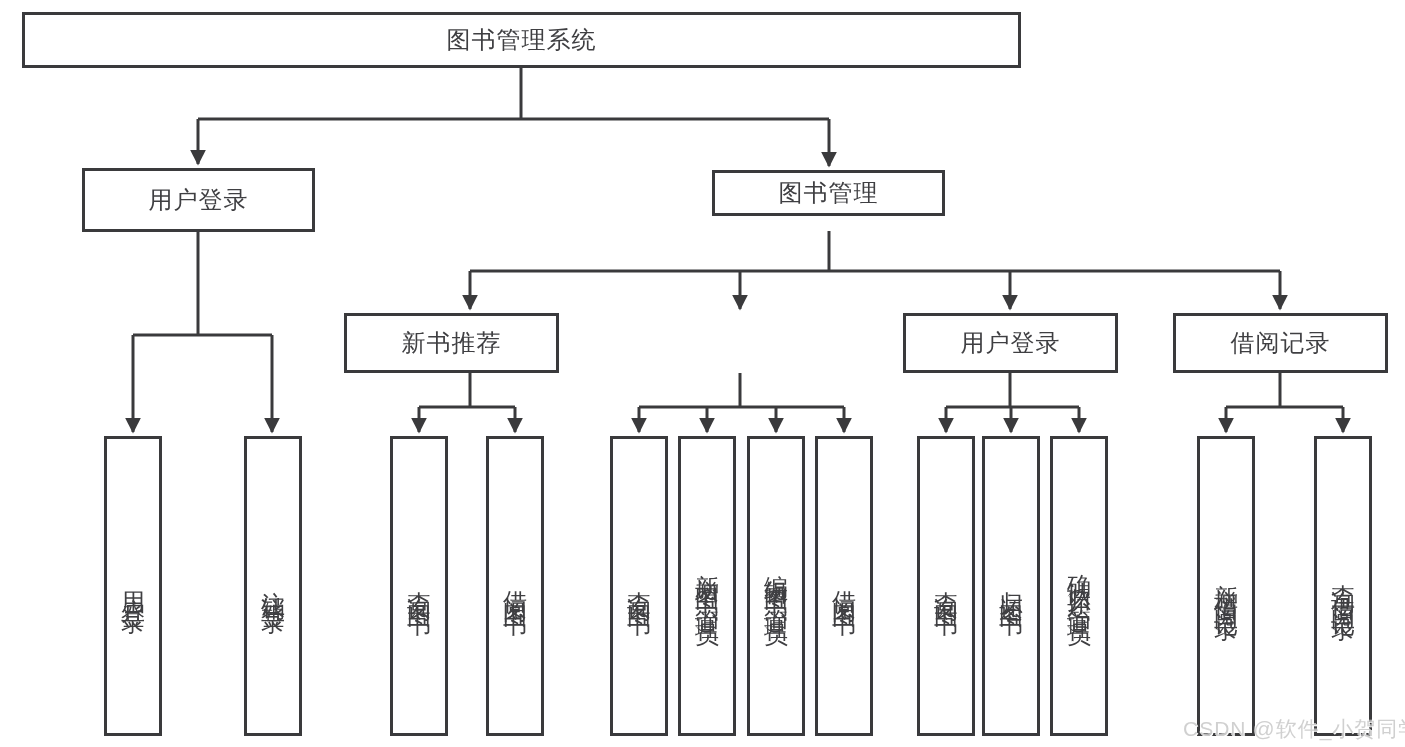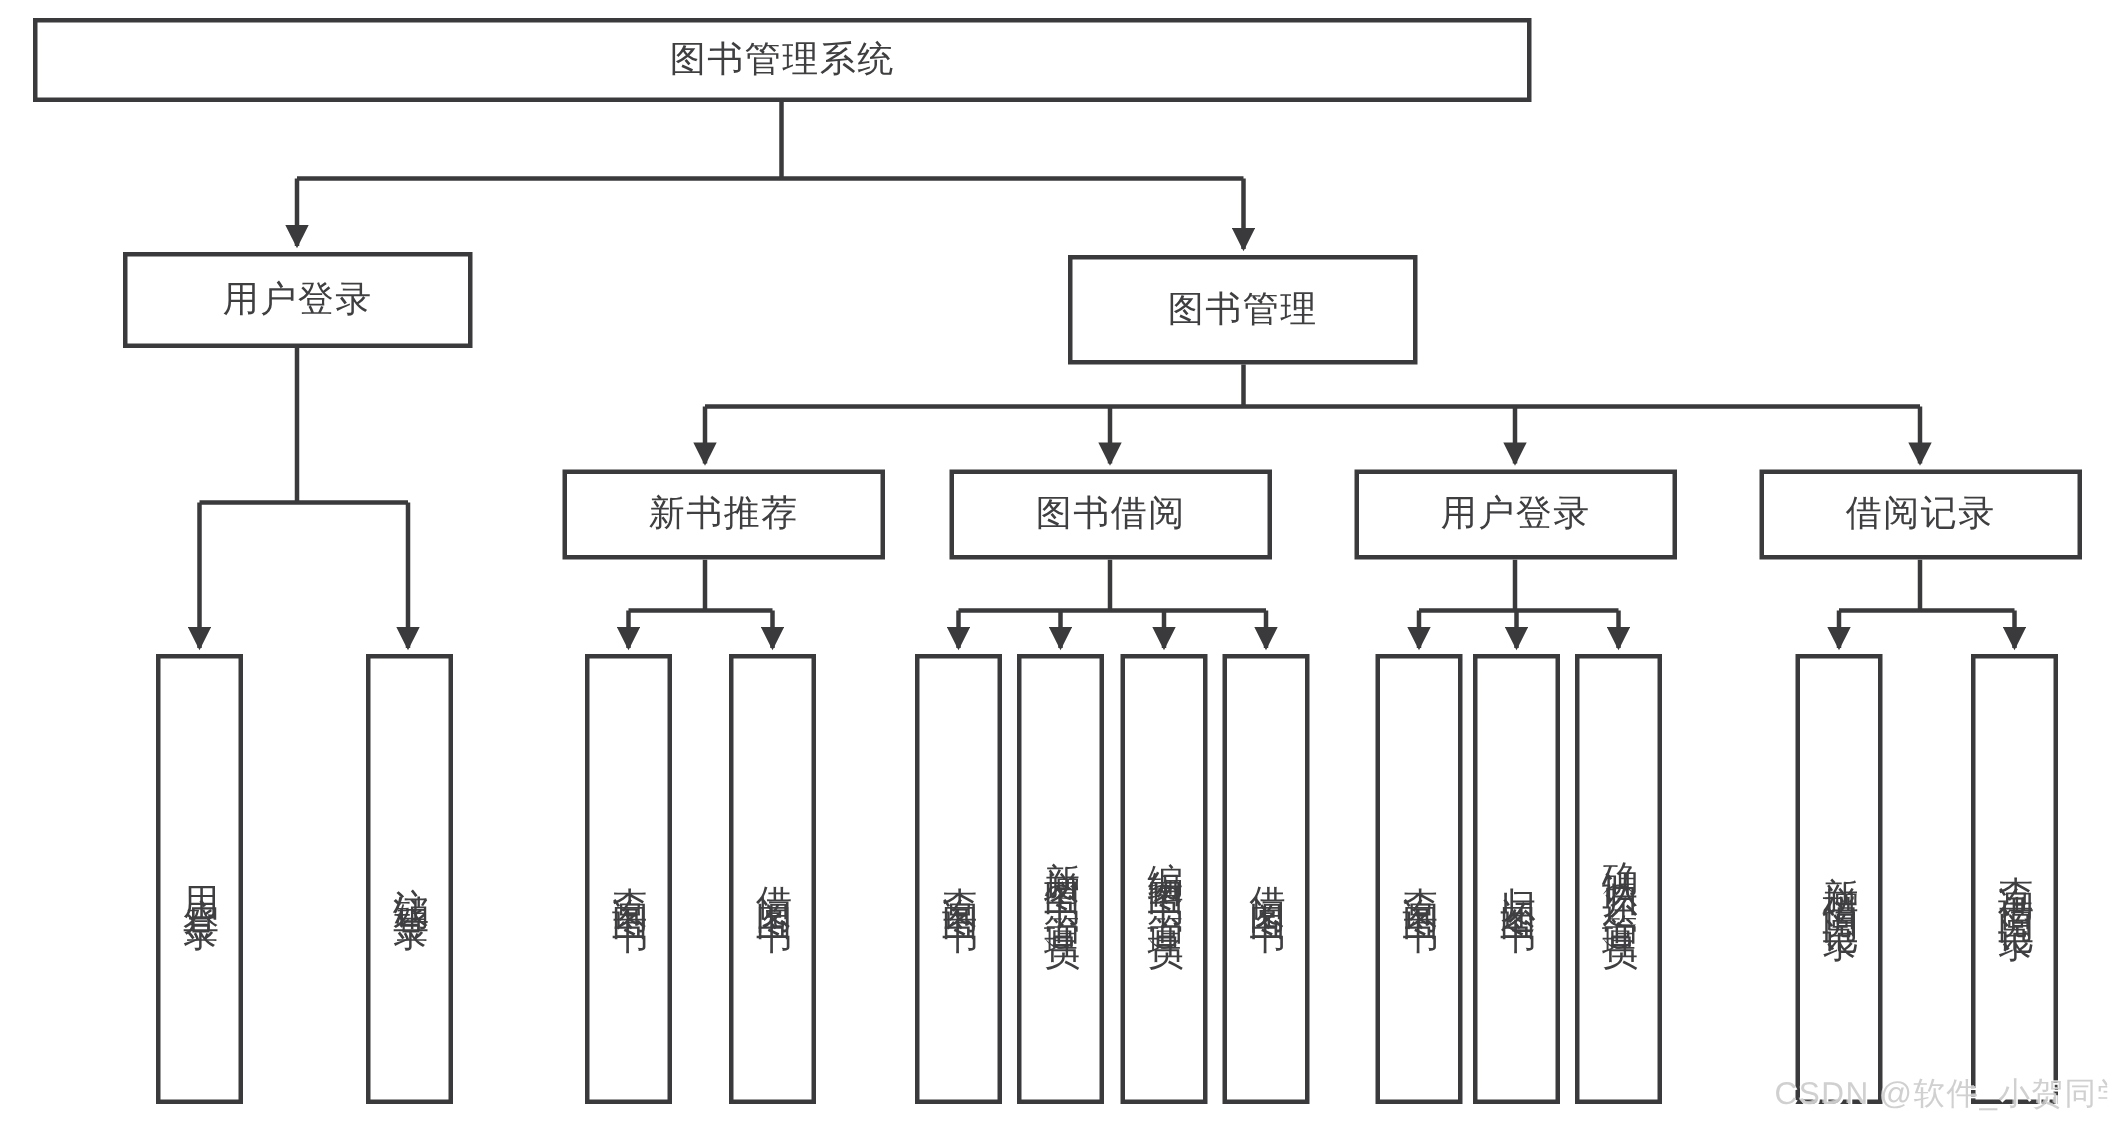--- a/index.html
+++ b/index.html
@@ -38,23 +38,23 @@
     line-height: 1;
   }
   .node.leaf {
     writing-mode: vertical-rl;
     letter-spacing: 7px;
     font-size: 24px;
   }
   
   .root-node  { left: 22px;  top: 12px;  width: 999px; height: 56px; }
   .l2-a       { left: 82px;  top: 168px; width: 233px; height: 64px; }
-  .l2-b       { left: 712px; top: 170px; width: 233px; height: 73px; }
+  .l2-b       { left: 712px; top: 170px; width: 233px; height: 46px; }
   .sec        { top: 313px;  height: 60px; width: 215px; }
-  .sec-0 { left: 375px; }
+  .sec-0 { left: 344px; }
   .sec-1 { left: 633px; }
   .sec-2 { left: 903px; }
   .sec-3 { left: 1173px; }
   .leaf       { top: 436px; height: 300px; width: 58px; }
   .leaf-1  { left: 104px; }
   .leaf-2  { left: 244px; }
   .leaf-3  { left: 390px; }
   .leaf-4  { left: 486px; }
   .leaf-5  { left: 610px; }
   .leaf-6  { left: 678px; }
@@ -139,23 +139,20 @@
   <div class="node l2-a">
     <span>用户登录</span>
   </div>
   <div class="node l2-b">
     <span>图书管理</span>
   </div>
 
   <div class="node sec sec-0">
     <span>新书推荐</span>
   </div>
-  <div class="node sec sec-1">
-    <span>图书借阅</span>
-  </div>
   <div class="node sec sec-2">
     <span>用户登录</span>
   </div>
   <div class="node sec sec-3">
     <span>借阅记录</span>
   </div>
 
   <div class="node leaf leaf-1">用户登录</div>
   <div class="node leaf leaf-2">注销登录</div>
 

